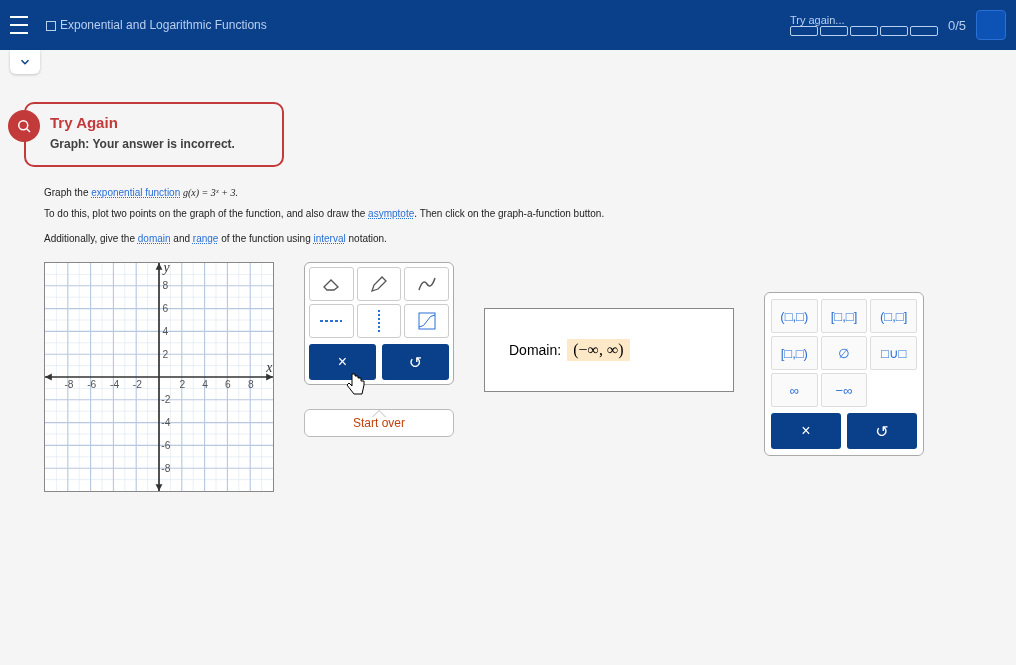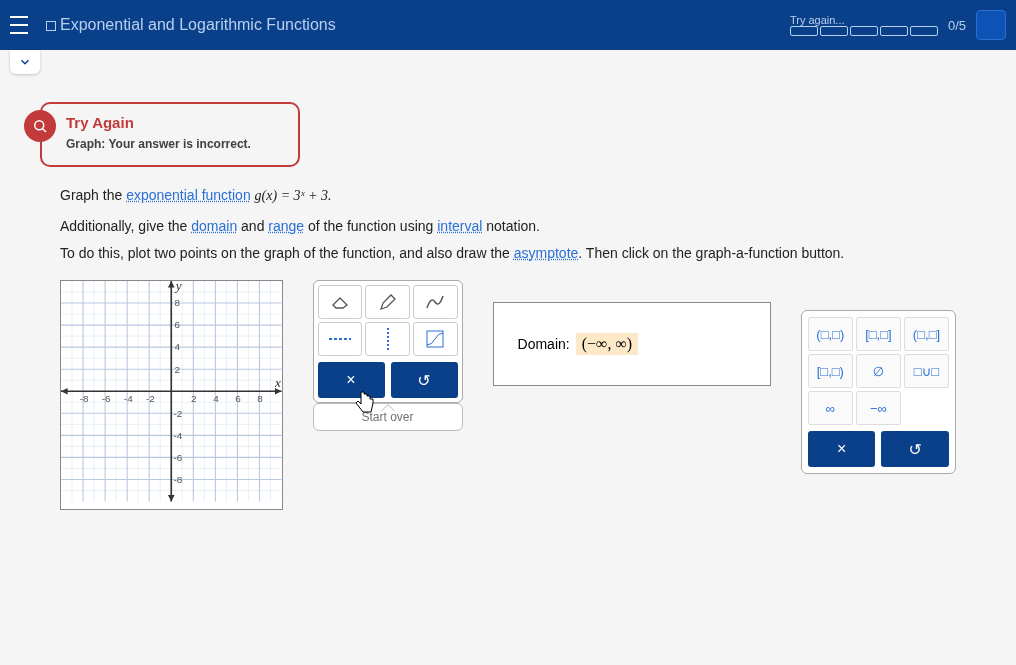--- a/index.html
+++ b/index.html
@@ -1,52 +1,52 @@
 <!DOCTYPE html>
 <html><head>
 <meta charset="utf-8">
 <style>
   * { box-sizing: border-box; margin: 0; padding: 0; font-family: Arial, sans-serif; }
   body { background: #f5f5f5; width: 1016px; height: 665px; overflow: hidden; }
   .header { background: #0a3f8a; color: #fff; height: 50px; display: flex; align-items: center; padding: 0 10px; }
   .hamburger { width: 24px; height: 24px; display: flex; flex-direction: column; justify-content: space-around; cursor: pointer; margin-right: 12px; }
   .hamburger span { height: 2px; background: #fff; width: 18px; }
   .header-titles { flex: 1; }
-  .header-top { font-size: 16px; color: #b8d0f0; }
+  .header-top { font-size: 12px; color: #b8d0f0; }
   .header-top .book { width:10px;height:10px;border:1px solid #b8d0f0;display:inline-block;margin-right:4px;vertical-align:middle;}
   .header-main { font-size: 13px; color: #fff; margin-top: 2px; }
   .progress-area { display:flex; align-items:center; gap:10px; margin-right:10px;justify-content:flex-end;}
   .try-label { font-size:11px; color:#b8d0f0;}
   .segments { display:flex; gap:2px;}
   .seg { width:28px; height:10px; border:1px solid #b8d0f0; border-radius:2px;}
   .score { font-size:13px; color:#b8d0f0; }
   .rightbtn { width:30px;height:30px;background:#0d52b5;border-radius:4px;border:1px solid #2a6fd6;}
   .dropdown-tab { width:30px;height:24px;background:#fff;border-radius:0 0 6px 6px;margin-left:10px;display:flex;align-items:center;justify-content:center;cursor:pointer;box-shadow:0 1px 3px rgba(0,0,0,.2);}
   .dropdown-tab svg{width:14px;height:14px;}
-  .content { padding: 10px 30px; }
+  .content { padding: 10px 14px; }
   .feedback-box { border:2px solid #c23a3a; border-radius:10px; padding:10px 14px 14px 14px; width:260px; margin:18px 0 18px 10px; position:relative;}
   .feedback-icon { position:absolute; left:-18px; top:6px; width:32px;height:32px;border-radius:50%;background:#c23a3a;display:flex;align-items:center;justify-content:center;}
   .feedback-icon svg{width:18px;height:18px;fill:#fff;}
   .feedback-title { color:#c23a3a;font-weight:bold;font-size:15px;margin-bottom:6px;margin-left:10px;}
   .feedback-msg { font-size:12px;font-weight:bold;color:#404040;margin-left:10px;}
-  .question-text { font-size:14px; color:#222; line-height:1.5; margin:6px 30px 4px 30px;}
+  .question-text { font-size:10px; color:#222; line-height:1.5; margin:6px 30px 4px 30px;}
   .question-text .under { color:#2a6fd6; text-decoration:underline dotted; cursor:pointer;}
   .math { font-family:"Times New Roman",serif; font-style:italic;}
   .workspace { display:flex; gap:30px; padding:12px 30px; align-items:flex-start;}
   .graph-box { width:230px; height:230px; border:1px solid #888; background:#fff; position:relative;}
   .graph-box svg{position:absolute;inset:0;}
   .tool-panel { width:150px; border:1px solid #aaa; border-radius:6px; padding:4px; background:#fff;}
   .tool-grid { display:grid; grid-template-columns:repeat(3,1fr); gap:3px;}
   .tool-btn { height:34px; border:1px solid #ccc; background:#fff; display:flex;align-items:center;justify-content:center;cursor:pointer;border-radius:3px;font-size:14px;color:#444;}
   .action-row { display:flex; gap:6px; margin-top:6px;}
   .action-btn { flex:1; height:36px; background:#0a3f8a; color:#fff; display:flex;align-items:center;justify-content:center;cursor:pointer;border-radius:3px;font-size:16px;}
-  .tooltip { margin-top:0; text-align:center; border:1px solid #bbb;border-radius:6px;padding:6px 8px;font-size:12px;color:#737373;position:relative;background:#fff;}
+  .tooltip { margin-top:24px; text-align:center; border:1px solid #bbb;border-radius:6px;padding:6px 8px;font-size:12px;color:#c2410c;position:relative;background:#fff;}
   .tooltip::before{content:"";position:absolute;top:-7px;left:50%;transform:translateX(-50%);border:7px solid transparent;border-bottom-color:#bbb;}
   .tooltip::after{content:"";position:absolute;top:-5px;left:50%;transform:translateX(-50%);border:6px solid transparent;border-bottom-color:#fff;}
-  .domain-box { border:1px solid #888; background:#fff; padding:20px 24px; width:286px; margin-top:22px;}
+  .domain-box { border:1px solid #888; background:#fff; padding:20px 24px; width:250px; margin-top:46px;}
   .dr-row { display:flex; align-items:center; gap:6px; font-size:14px; margin:10px 0;}
   .dr-val { background:#fde9c8; padding:2px 6px; font-family:"Times New Roman",serif; font-size:16px;}
   .interval-panel { border:1px solid #aaa;border-radius:6px;background:#fff;padding:6px;width:160px;margin-top:30px;}
   .int-grid { display:grid;grid-template-columns:repeat(3,1fr);gap:3px;}
   .int-btn { height:34px;border:1px solid #ddd;display:flex;align-items:center;justify-content:center;cursor:pointer;font-size:13px;color:#2a6fd6;background:#fafafa;border-radius:2px;}
   .int-actions{display:flex;gap:6px;margin-top:6px;}
   .cursor-hand{position:absolute;pointer-events:none;}
   .axis-label{font-family:"Times New Roman",serif;font-style:italic;font-size:12px;fill:#333;}
   .tick-label{font-size:9px;fill:#555;}
 </style>
@@ -92,25 +92,25 @@
           <line x1="15" y1="15" x2="20" y2="20" stroke="#fff" stroke-width="2"></line>
         </svg>
     </div>
     <div class="feedback-title">Try Again</div>
     <div class="feedback-msg">Graph: Your answer is incorrect.</div>
   </div>
 
   <div class="question-text">
     <span>Graph the </span><span class="under">exponential function</span><span> </span><span class="math">g(x) = 3ˣ + 3.</span>
   </div>
+  <div class="question-text">
+    <span>To do this, plot two points on the graph of the function, and also draw the </span><span class="under">asymptote</span><span>. Then click on the graph-a-function button.</span>
+  </div>
   <div class="question-text" style="margin-top:10px">
     <span>Additionally, give the </span><span class="under">domain</span><span> and </span><span class="under">range</span><span> of the function using </span><span class="under">interval</span><span> notation.</span>
-  </div>
-  <div class="question-text">
-    <span>To do this, plot two points on the graph of the function, and also draw the </span><span class="under">asymptote</span><span>. Then click on the graph-a-function button.</span>
   </div>
 
   <div class="workspace">
 
     <div class="graph-box">
       <svg viewBox="0 0 200 200">
         <g stroke="#d8e4f0" stroke-width="0.5">
           <line x1="0" y1="10" x2="200" y2="10"></line>
             <line x1="0" y1="30" x2="200" y2="30"></line>
             <line x1="0" y1="50" x2="200" y2="50"></line>

